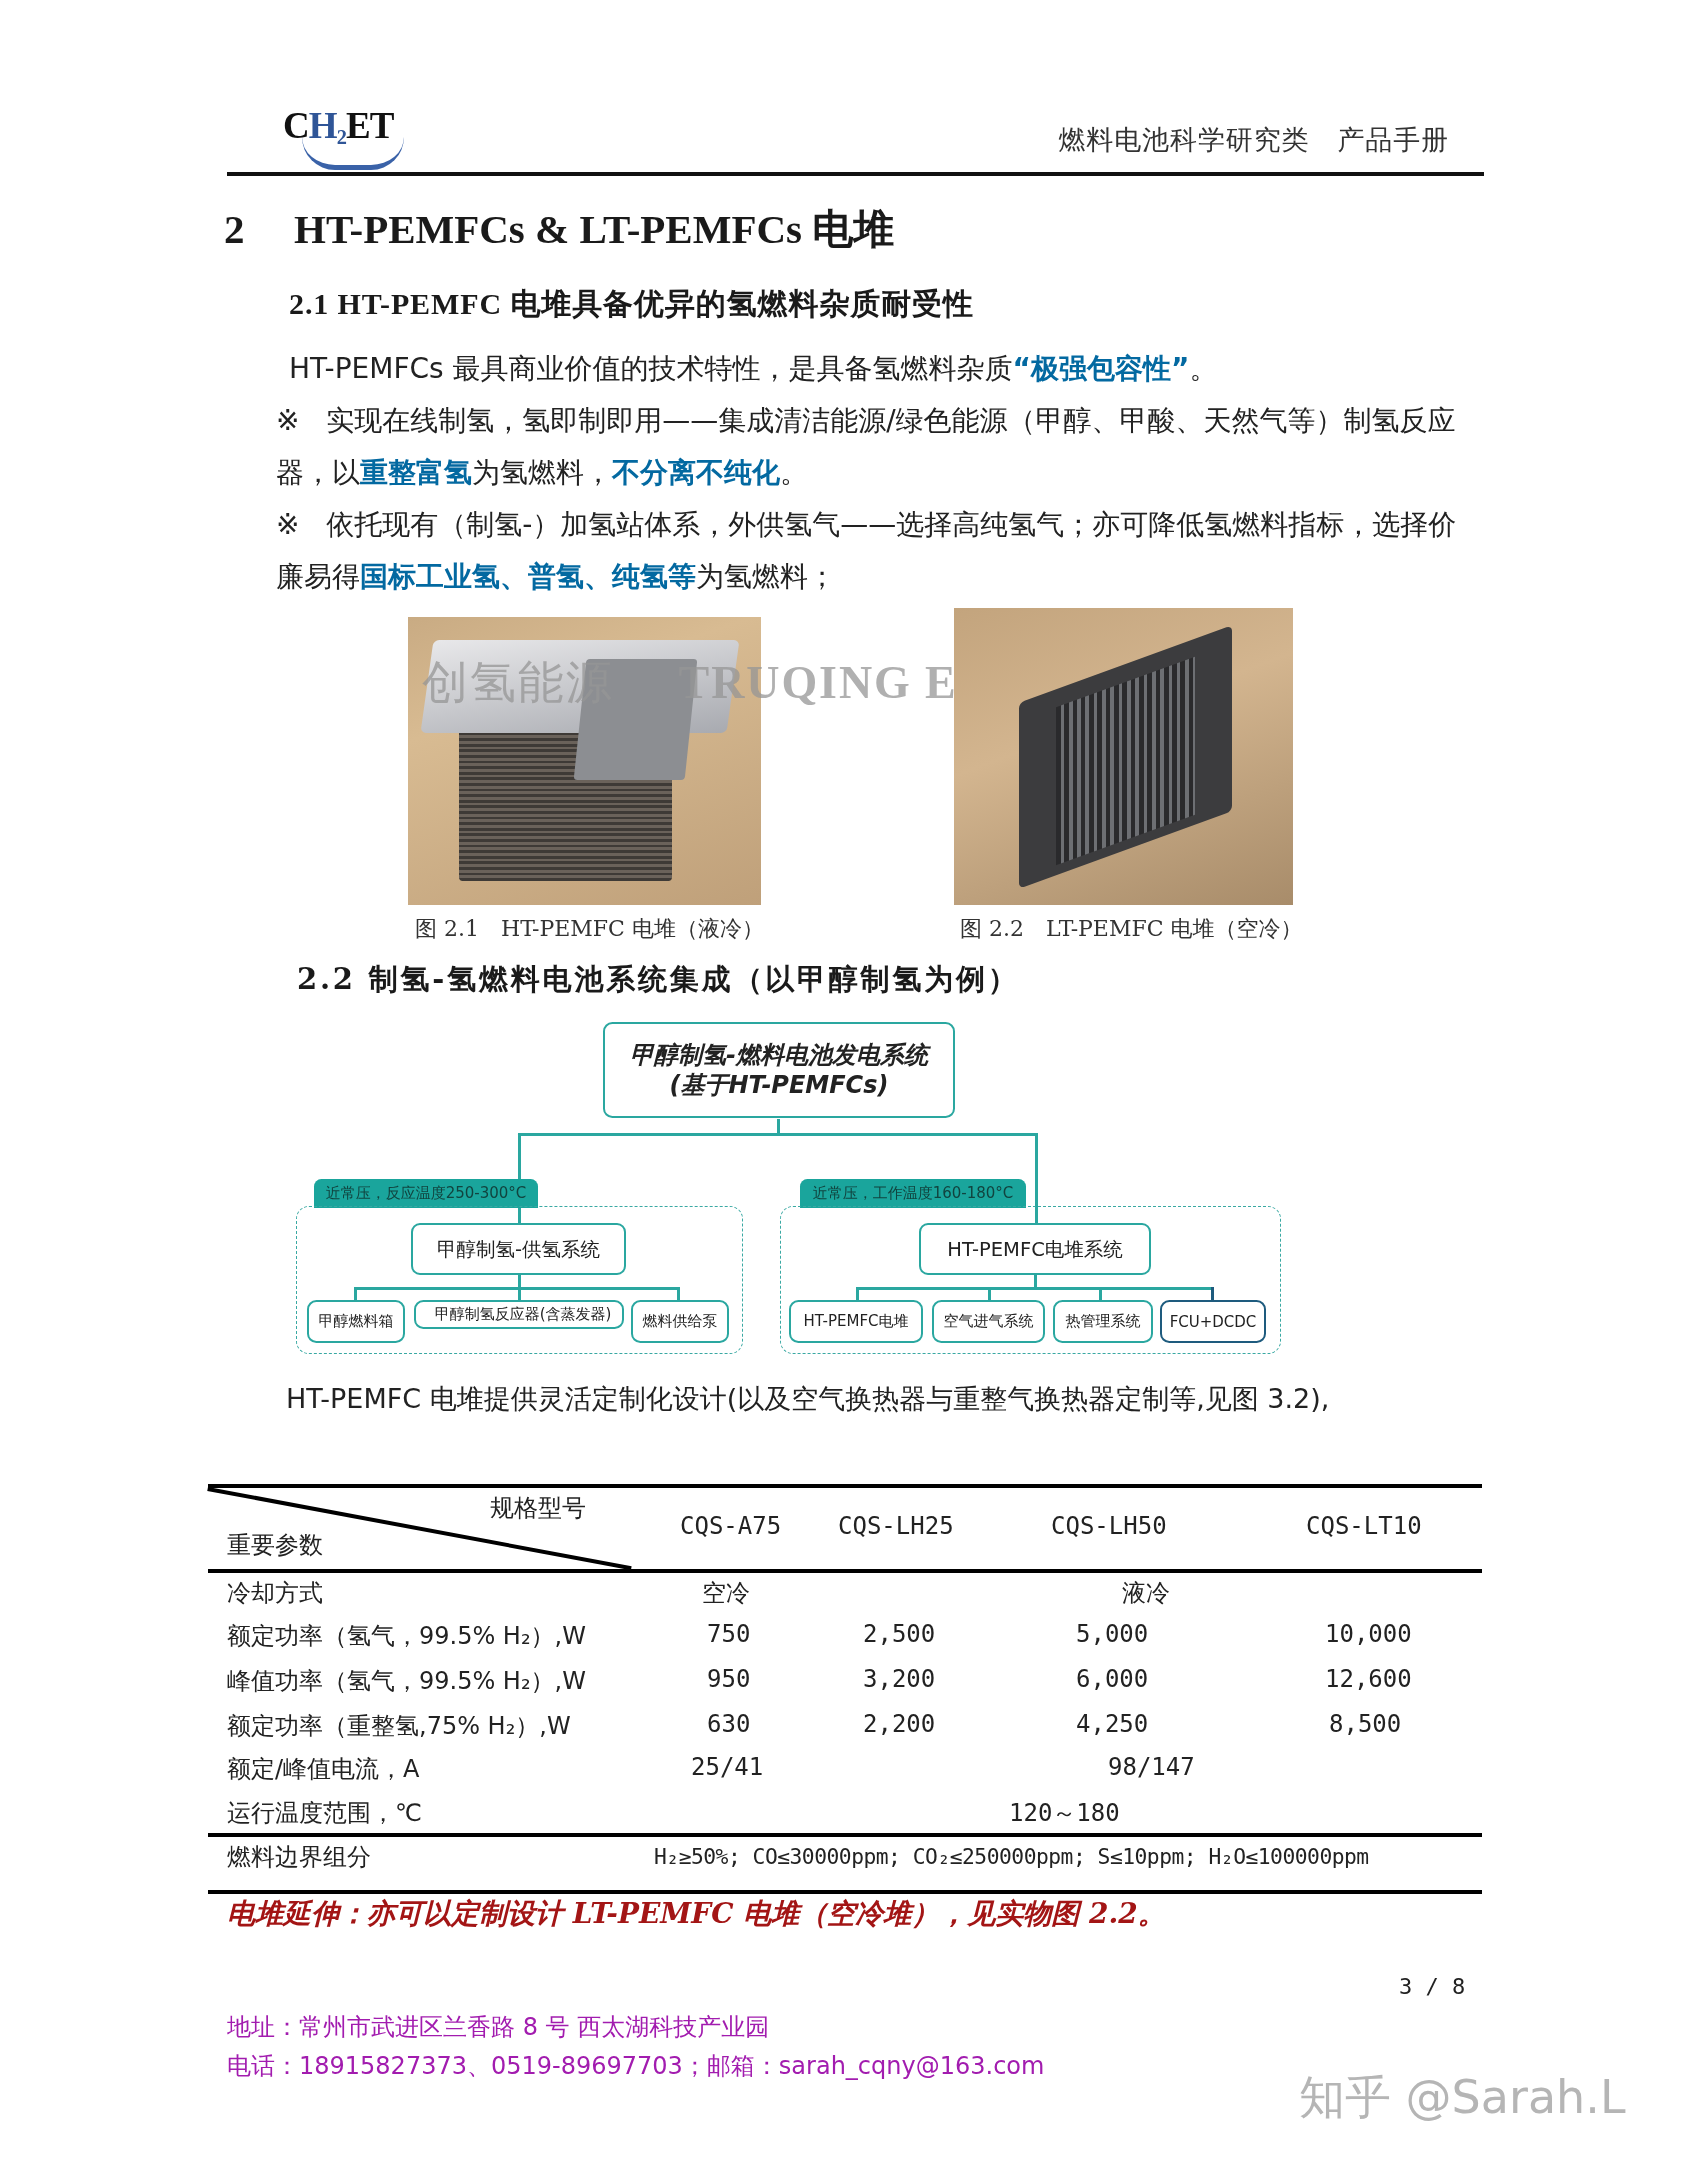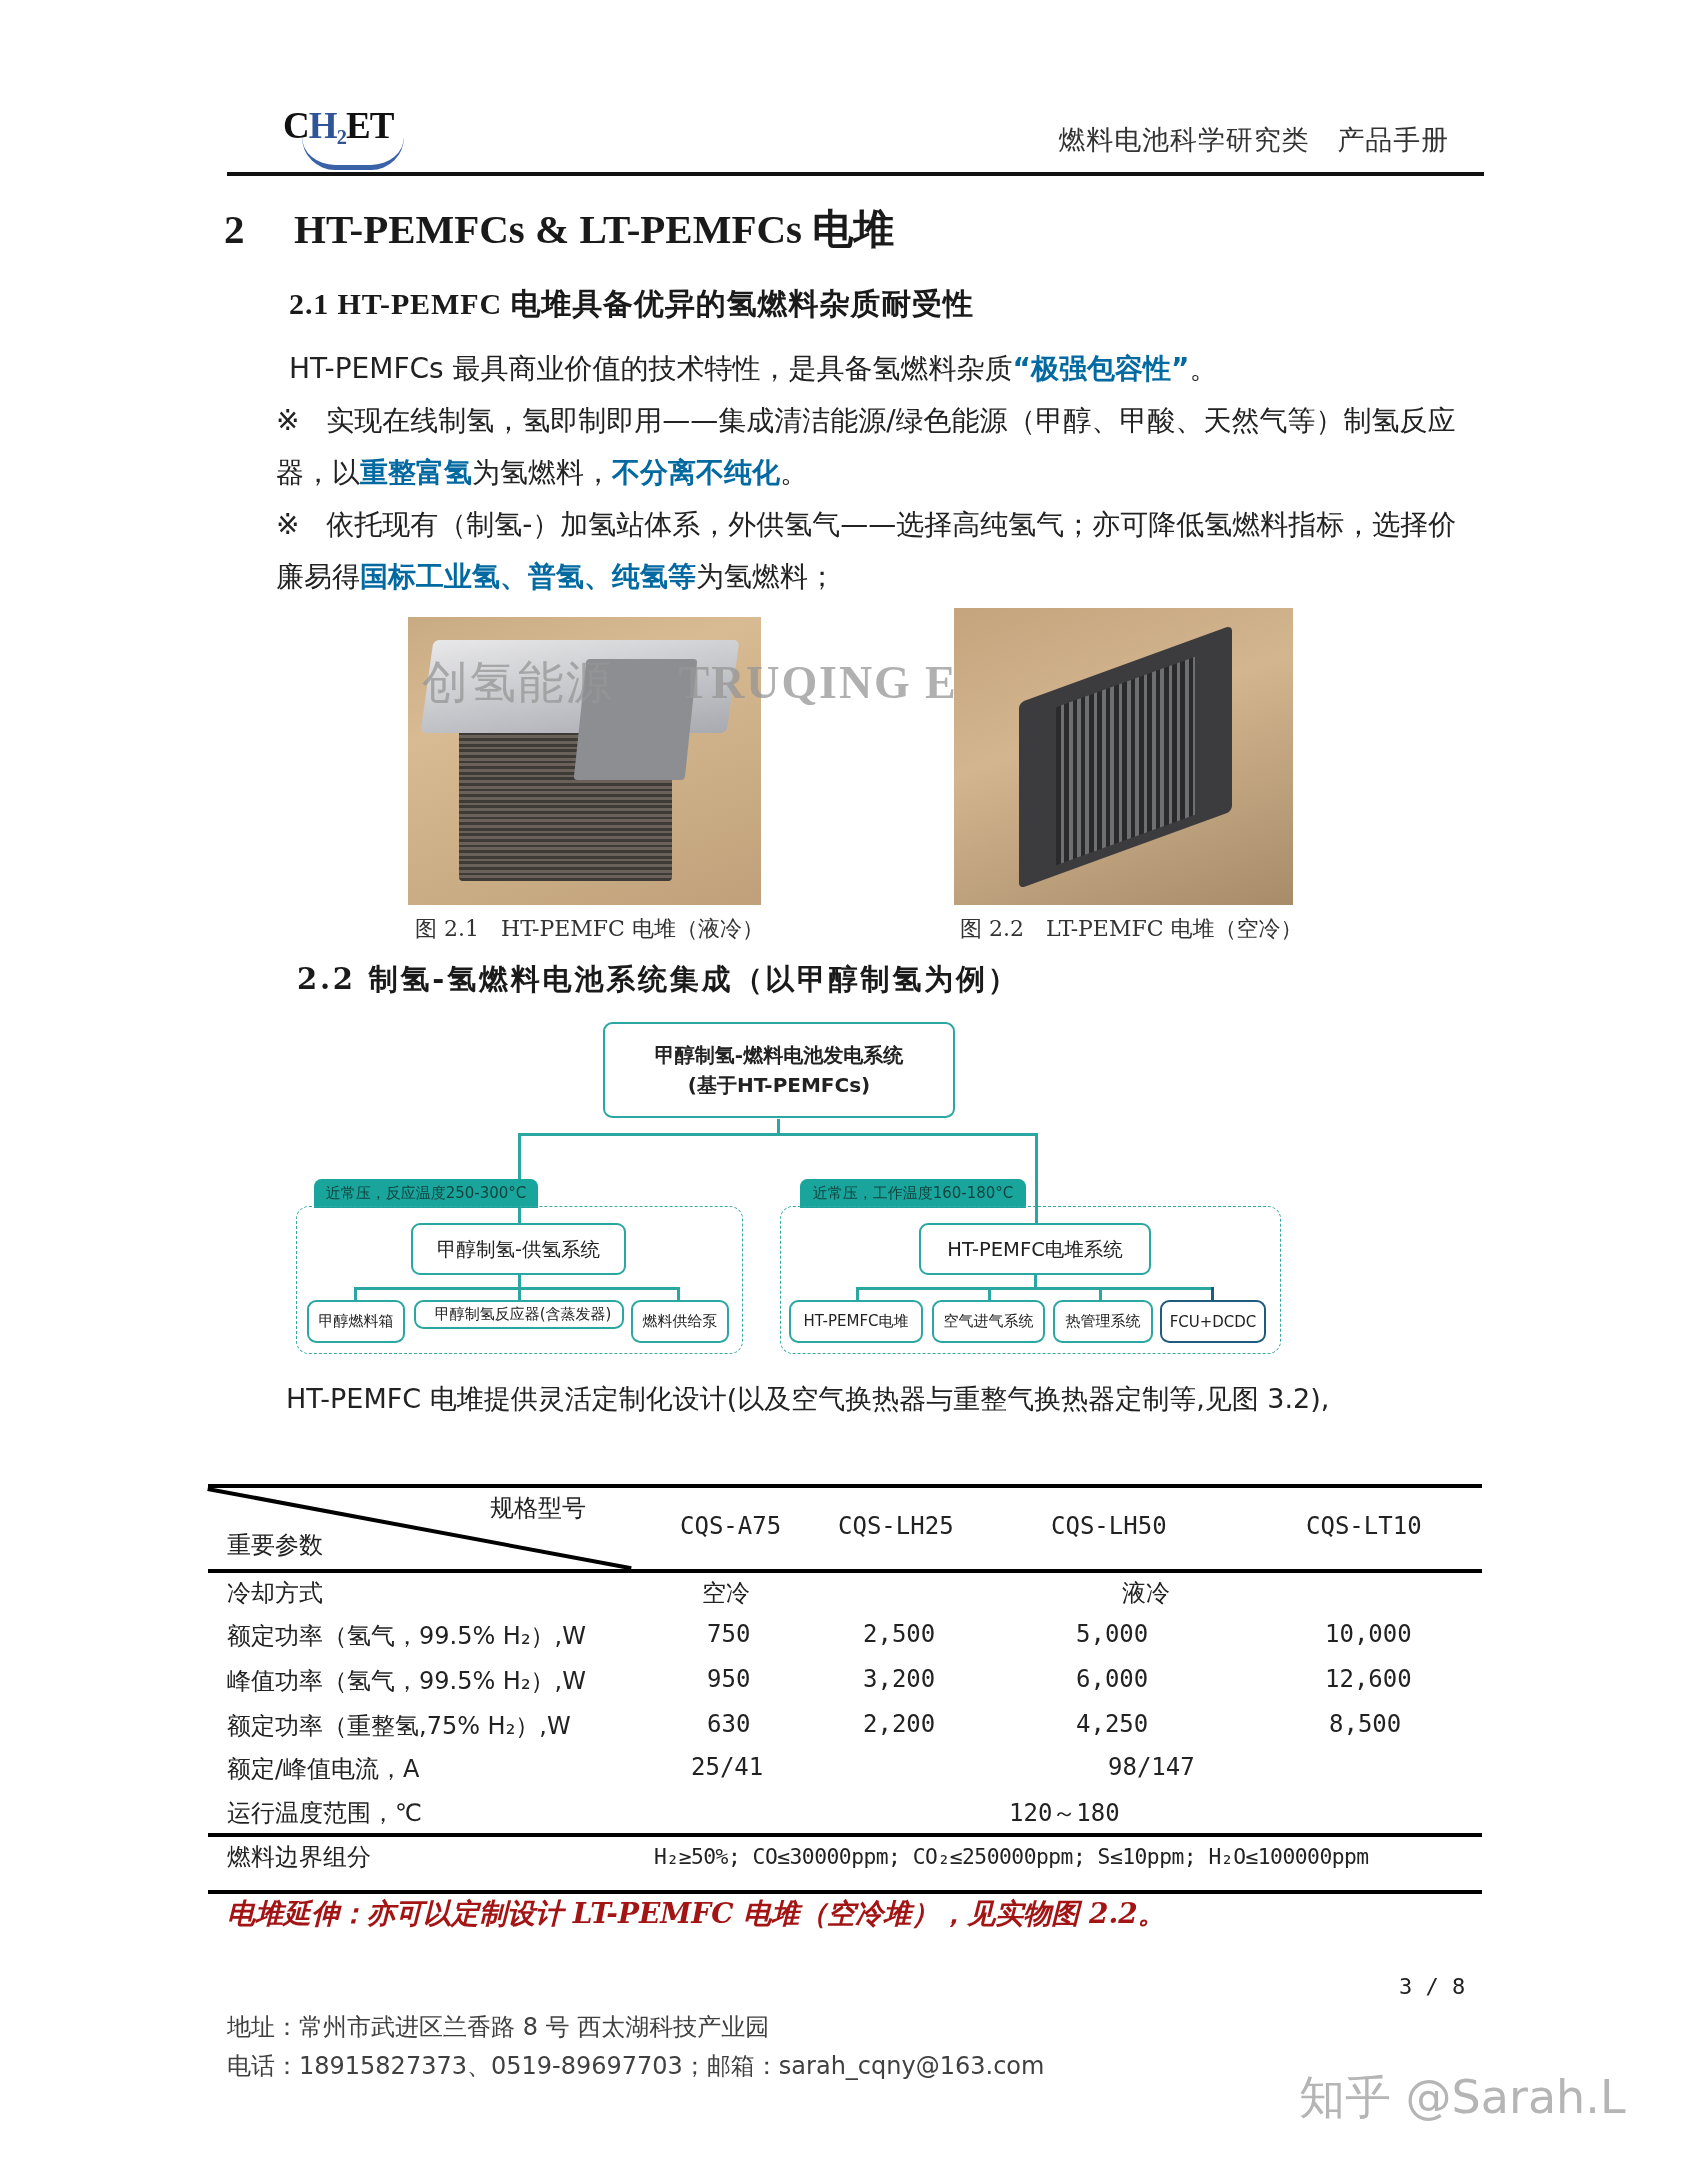--- a/index.html
+++ b/index.html
@@ -32,36 +32,36 @@
   .photo2 .body { position:absolute; left:65px; top:56px; width:213px; height:186px; background:#3c3c3e; transform:skewY(-20deg); border-radius:5.6px; }
   .photo2 .fins { position:absolute; left:102px; top:74px; width:139px; height:158px; background:repeating-linear-gradient(90deg,#2a2a2c 0 4.6px,#6d6f73 4.6px 8.3px); transform:skewY(-20deg); }
   .watermark { left:422px; top:652px; font-family:"Liberation Serif", serif; font-size:46px; color:rgba(150,150,150,0.75); white-space:nowrap; letter-spacing:1.9px; }
   .watermark .en { font-weight:bold; margin-left:65px; }
   .caption { top:914px; font-family:"DejaVu Serif", serif; font-size:22px; color:#333; white-space:nowrap; }
   .h2b { left:297px; top:960px; font-family:"DejaVu Serif", serif; font-weight:bold; font-size:29px; white-space:nowrap; letter-spacing:2.8px; }
   .dbox { position:absolute; background:#fff; border:2.8px solid #2aa7a0; border-radius:9.3px; display:flex; align-items:center; justify-content:center; text-align:center; font-family:"DejaVu Sans", sans-serif; color:#222; box-sizing:border-box; }
   .dline { position:absolute; background:#2aa7a0; }
   .dash { position:absolute; border:1.9px dashed #3aa9a3; border-radius:13px; box-sizing:border-box; }
   .tag { position:absolute; background:#1aa59c; color:#11443f; border-radius:7.4px 7.4px 0 0; font-family:"DejaVu Sans", sans-serif; font-size:15px; display:flex; align-items:center; justify-content:center; box-sizing:border-box; }
-  .top-box { font-weight:bold; font-size:20px; line-height:30px; }
+  .top-box { font-weight:bold; font-size:24px; line-height:30px;font-style:italic; }
   .mid-box { font-size:19.5px;border-radius:9px; }
   .leaf-box { font-size:15px; border-width:2.8px; }
   .leaf-dark { border-color:#1e5b7e; }
 
   .para2 { left:228px; top:1375px; width:1252px; font-family:"DejaVu Sans", sans-serif; font-size:27px; line-height:48px; color:#222; }
   .para2 p { margin:0; }
 
   
   .trule { position:absolute; left:208px; width:1274px; background:#000; }
   .tcell { position:absolute; font-family:"DejaVu Sans Mono", "Liberation Mono", monospace; font-size:24px; color:#222; white-space:nowrap; }
   .tlabel { font-family:"DejaVu Sans", sans-serif; font-size:24px; }
   .diag { position:absolute; left:208px; top:1487px; width:431px; height:3.7px; background:#000; transform-origin:0 0; transform:rotate(10.6deg); }
   .note { left:227px; top:1895px; font-family:"DejaVu Serif", serif; font-style:italic; font-weight:bold; font-size:28px; color:#a31515; white-space:nowrap; }
   .pageno { left:1399px; top:1974px; font-family:"DejaVu Sans Mono", monospace; font-size:22px; color:#222; white-space:nowrap; }
-  .footer { left:227px; font-family:"DejaVu Sans", sans-serif; font-size:24px; color:#404040; white-space:nowrap; }
+  .footer { left:227px; font-family:"DejaVu Sans", sans-serif; font-size:24px; color:#a21caf; white-space:nowrap; }
   .zhihu { left:1299px; top:2067px; font-family:"DejaVu Sans", sans-serif; font-size:46px; color:#b5b5b5; white-space:nowrap; }
 </style>
 </head>
 <body>
 
 <div class="abs logo">
   <div class="logo-text"><span>C</span><span class="h">H</span><sub>2</sub><span>ET</span></div>
   <div class="logo-arc"></div>
 </div>
 <div class="abs header-title">燃料电池科学研究类　产品手册</div>

